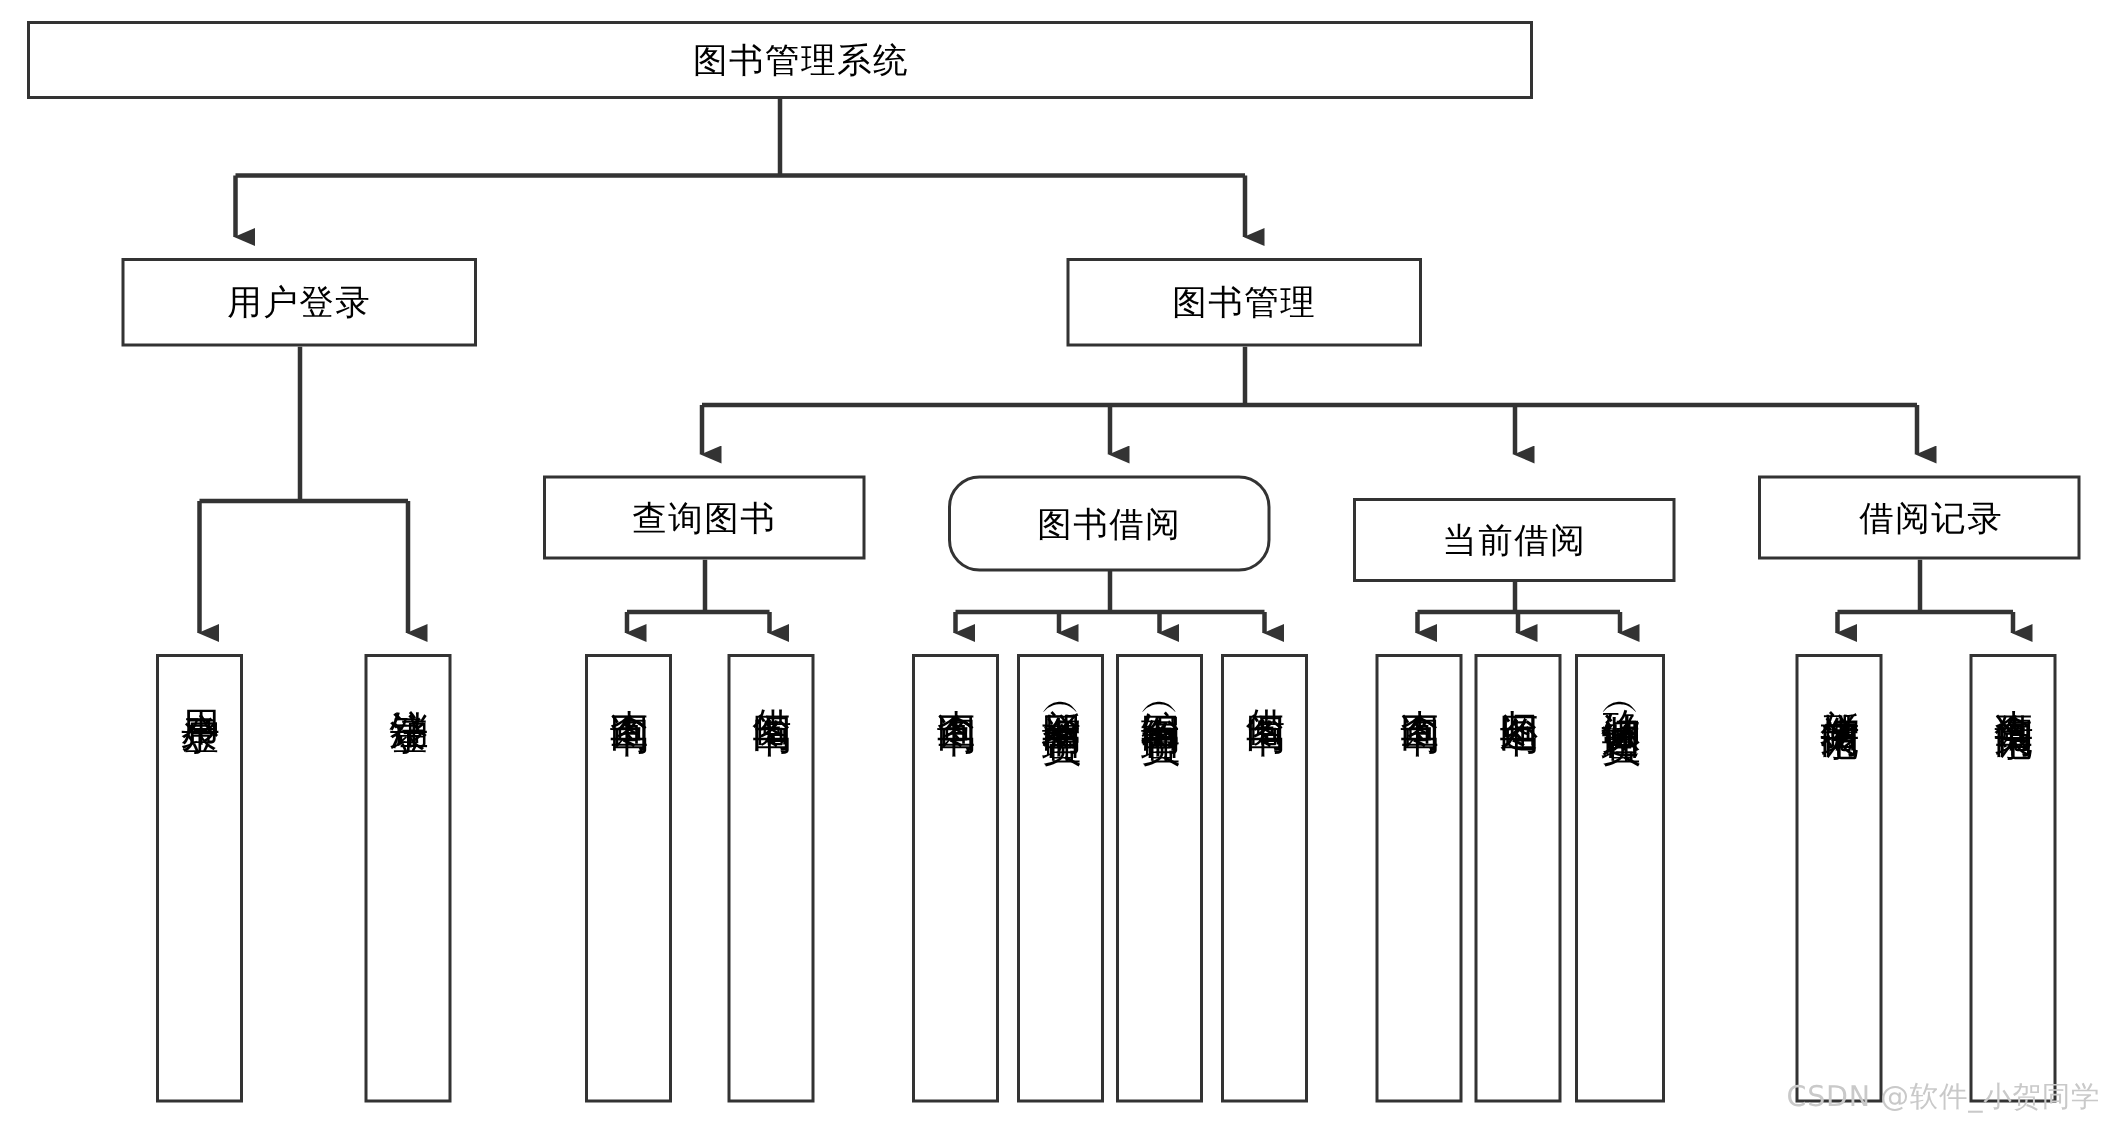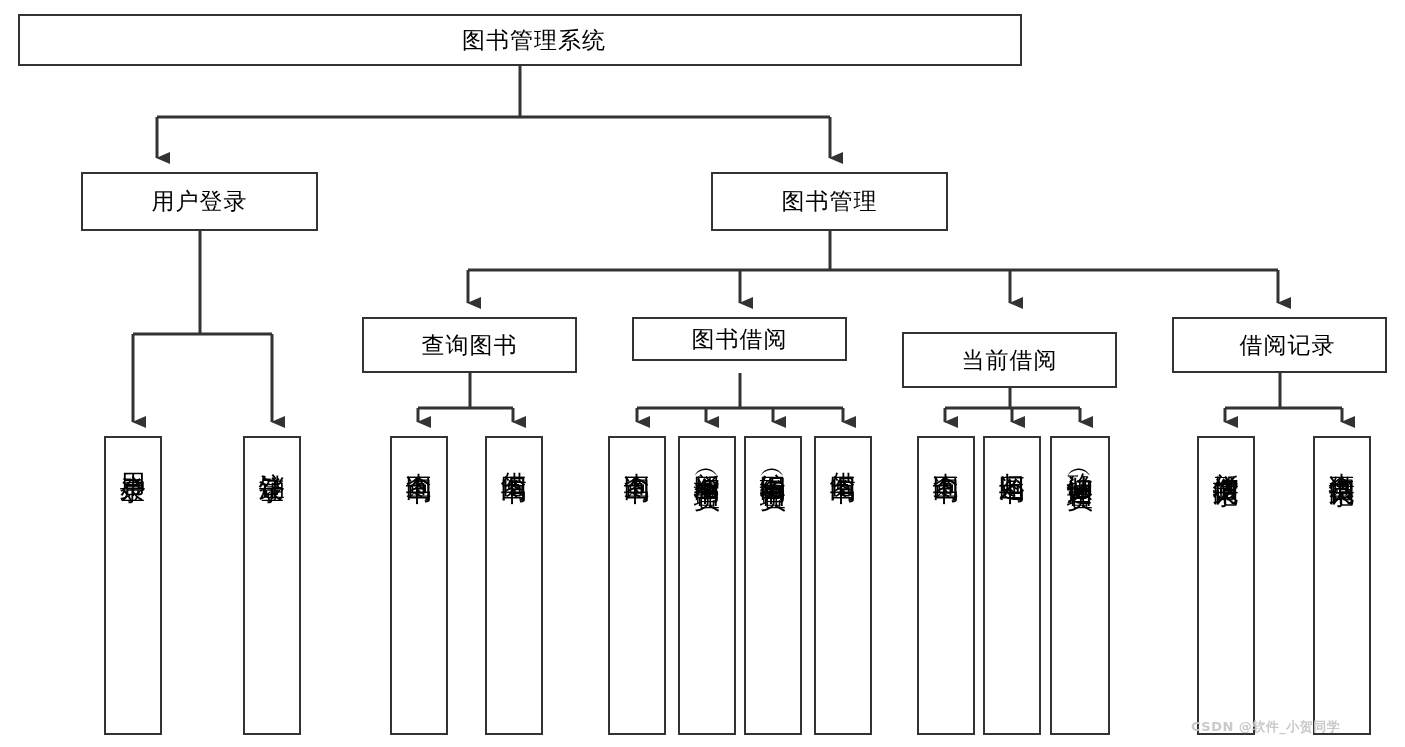--- a/index.html
+++ b/index.html
@@ -46,24 +46,23 @@
     writing-mode: vertical-rl;
     text-orientation: upright;
     font-size: 26px;
     line-height: 1.32;
     letter-spacing: 2px;
     white-space: nowrap;
   }
   .watermark {
     position: absolute;
     color: #c9c9c9;
-    font-size: 13px;
+    font-size: 19px;
     letter-spacing: 0.5px;
     white-space: nowrap;
-    font-weight: bold;
   }
 </style>
 </head>
 <body>
 
 <div id="canvas">
 
   <svg class="wires" viewBox="0 0 1405 747">
     <defs>
       <marker id="arrow" viewBox="0 0 12 14" refX="6" refY="13" markerWidth="12" markerHeight="14" orient="auto-start-reverse" markerUnits="userSpaceOnUse">
@@ -124,21 +123,21 @@
   <div class="node h" style="left:81px; top:172px; width:237px; height:59px;">
     <span>用户登录</span>
   </div>
   <div class="node h" style="left:711px; top:172px; width:237px; height:59px;justify-content:center;">
     <span>图书管理</span>
   </div>
 
   <div class="node h" style="left:362px; top:317px; width:215px; height:56px;">
     <span>查询图书</span>
   </div>
-  <div class="node h" style="left:632px; top:317px; width:215px; height:44px;">
+  <div class="node h" style="left:632px; top:317px; width:215px; height:64px;border-radius:21px;">
     <span>图书借阅</span>
   </div>
   <div class="node h" style="left:902px; top:317px; width:215px; height:56px;margin-top:15px;">
     <span>当前借阅</span>
   </div>
   <div class="node h" style="left:1172px; top:317px; width:215px; height:56px;padding-left:16px;">
     <span>借阅记录</span>
   </div>
 
   <div class="node v" style="left:104px; top:436px; width:58px; height:299px;">

